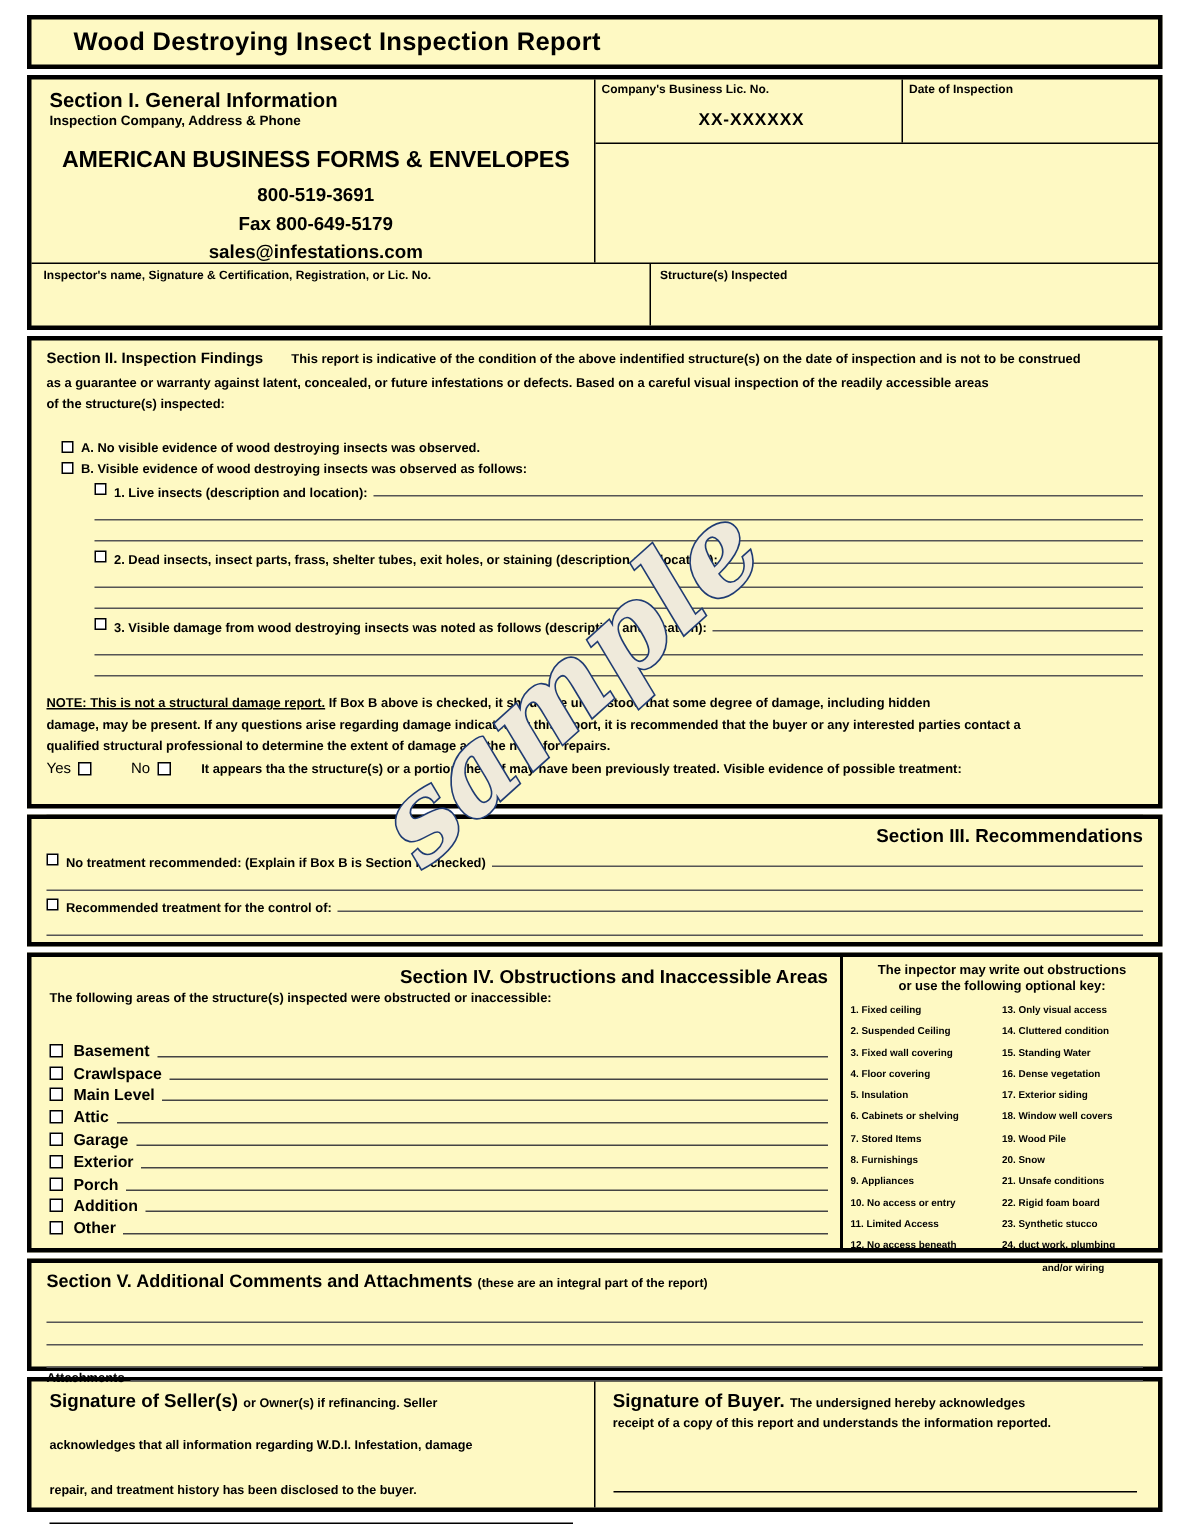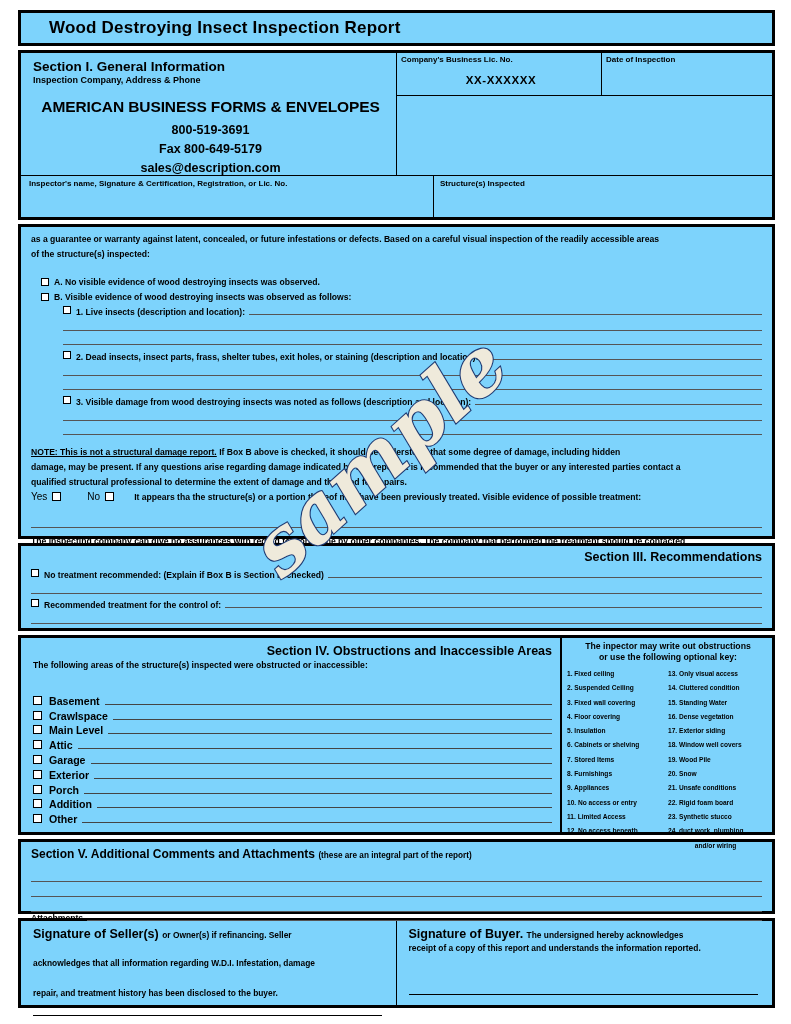--- a/index.html
+++ b/index.html
@@ -14,21 +14,21 @@
     position: relative;
     overflow: hidden;
   }
   .page {
     position: absolute;
     left: 18px; top: 10px;
     width: 757px; height: 1002px;
   }
 
   
-  .bx { border: 3px solid #000; background: #7dd3fc; }
+  .bx { border: 3px solid #000; background: #fef9c3; }
 
   
   .title-band {
     height: 36px;
     display: flex; align-items: center;
     padding-left: 28px;
     margin-bottom: 4px;
   }
   .title-band .t {
     font-size: 17px; font-weight: bold; letter-spacing: .2px;
@@ -160,21 +160,21 @@
   </div>
 
   <div class="bx sec1">
     <div class="sec1-top">
       <div class="s1-left">
         <div class="h-sec">Section I. General Information</div>
         <div class="h-sub">Inspection Company, Address &amp; Phone</div>
         <div class="company">AMERICAN BUSINESS FORMS &amp; ENVELOPES</div>
         <div class="phone">800-519-3691</div>
         <div class="fax">Fax 800-649-5179</div>
-        <div class="email">sales@description.com</div>
+        <div class="email">sales@infestations.com</div>
       </div>
       <div class="s1-right">
         <div class="s1-right-top">
           <div class="lic">
             <div class="lbl-sm">Company's Business Lic. No.</div>
             <div class="licno">XX-XXXXXX</div>
           </div>
           <div class="doi">
             <div class="lbl-sm">Date of Inspection</div>
             <div></div>
@@ -186,20 +186,25 @@
       <div class="insp-name">
         <div class="lbl-sm">Inspector's name, Signature &amp; Certification, Registration, or Lic. No.</div>
       </div>
       <div class="struct">
         <div class="lbl-sm">Structure(s) Inspected</div>
       </div>
     </div>
   </div>
 
   <div class="bx sec2">
+    <div class="p-body">
+      <span class="s2-head">Section II. Inspection Findings</span>
+      <span style="display:inline-block;width:14px"></span>
+      <span class="s2-head-rest">This report is indicative of the condition of the above indentified structure(s) on the date of inspection and is not to be construed</span>
+    </div>
     <div class="p-body">as a guarantee or warranty against latent, concealed, or future infestations or defects. Based on a careful visual inspection of the readily accessible areas</div>
     <div class="p-body">of the structure(s) inspected:</div>
 
     <div style="height:14px"></div>
 
     <div class="p-body" style="padding-left:10px">
       <span class="cb"></span><span>A. No visible evidence of wood destroying insects was observed.</span>
     </div>
     <div class="p-body" style="padding-left:10px">
       <span class="cb"></span><span>B. Visible evidence of wood destroying insects was observed as follows:</span>

